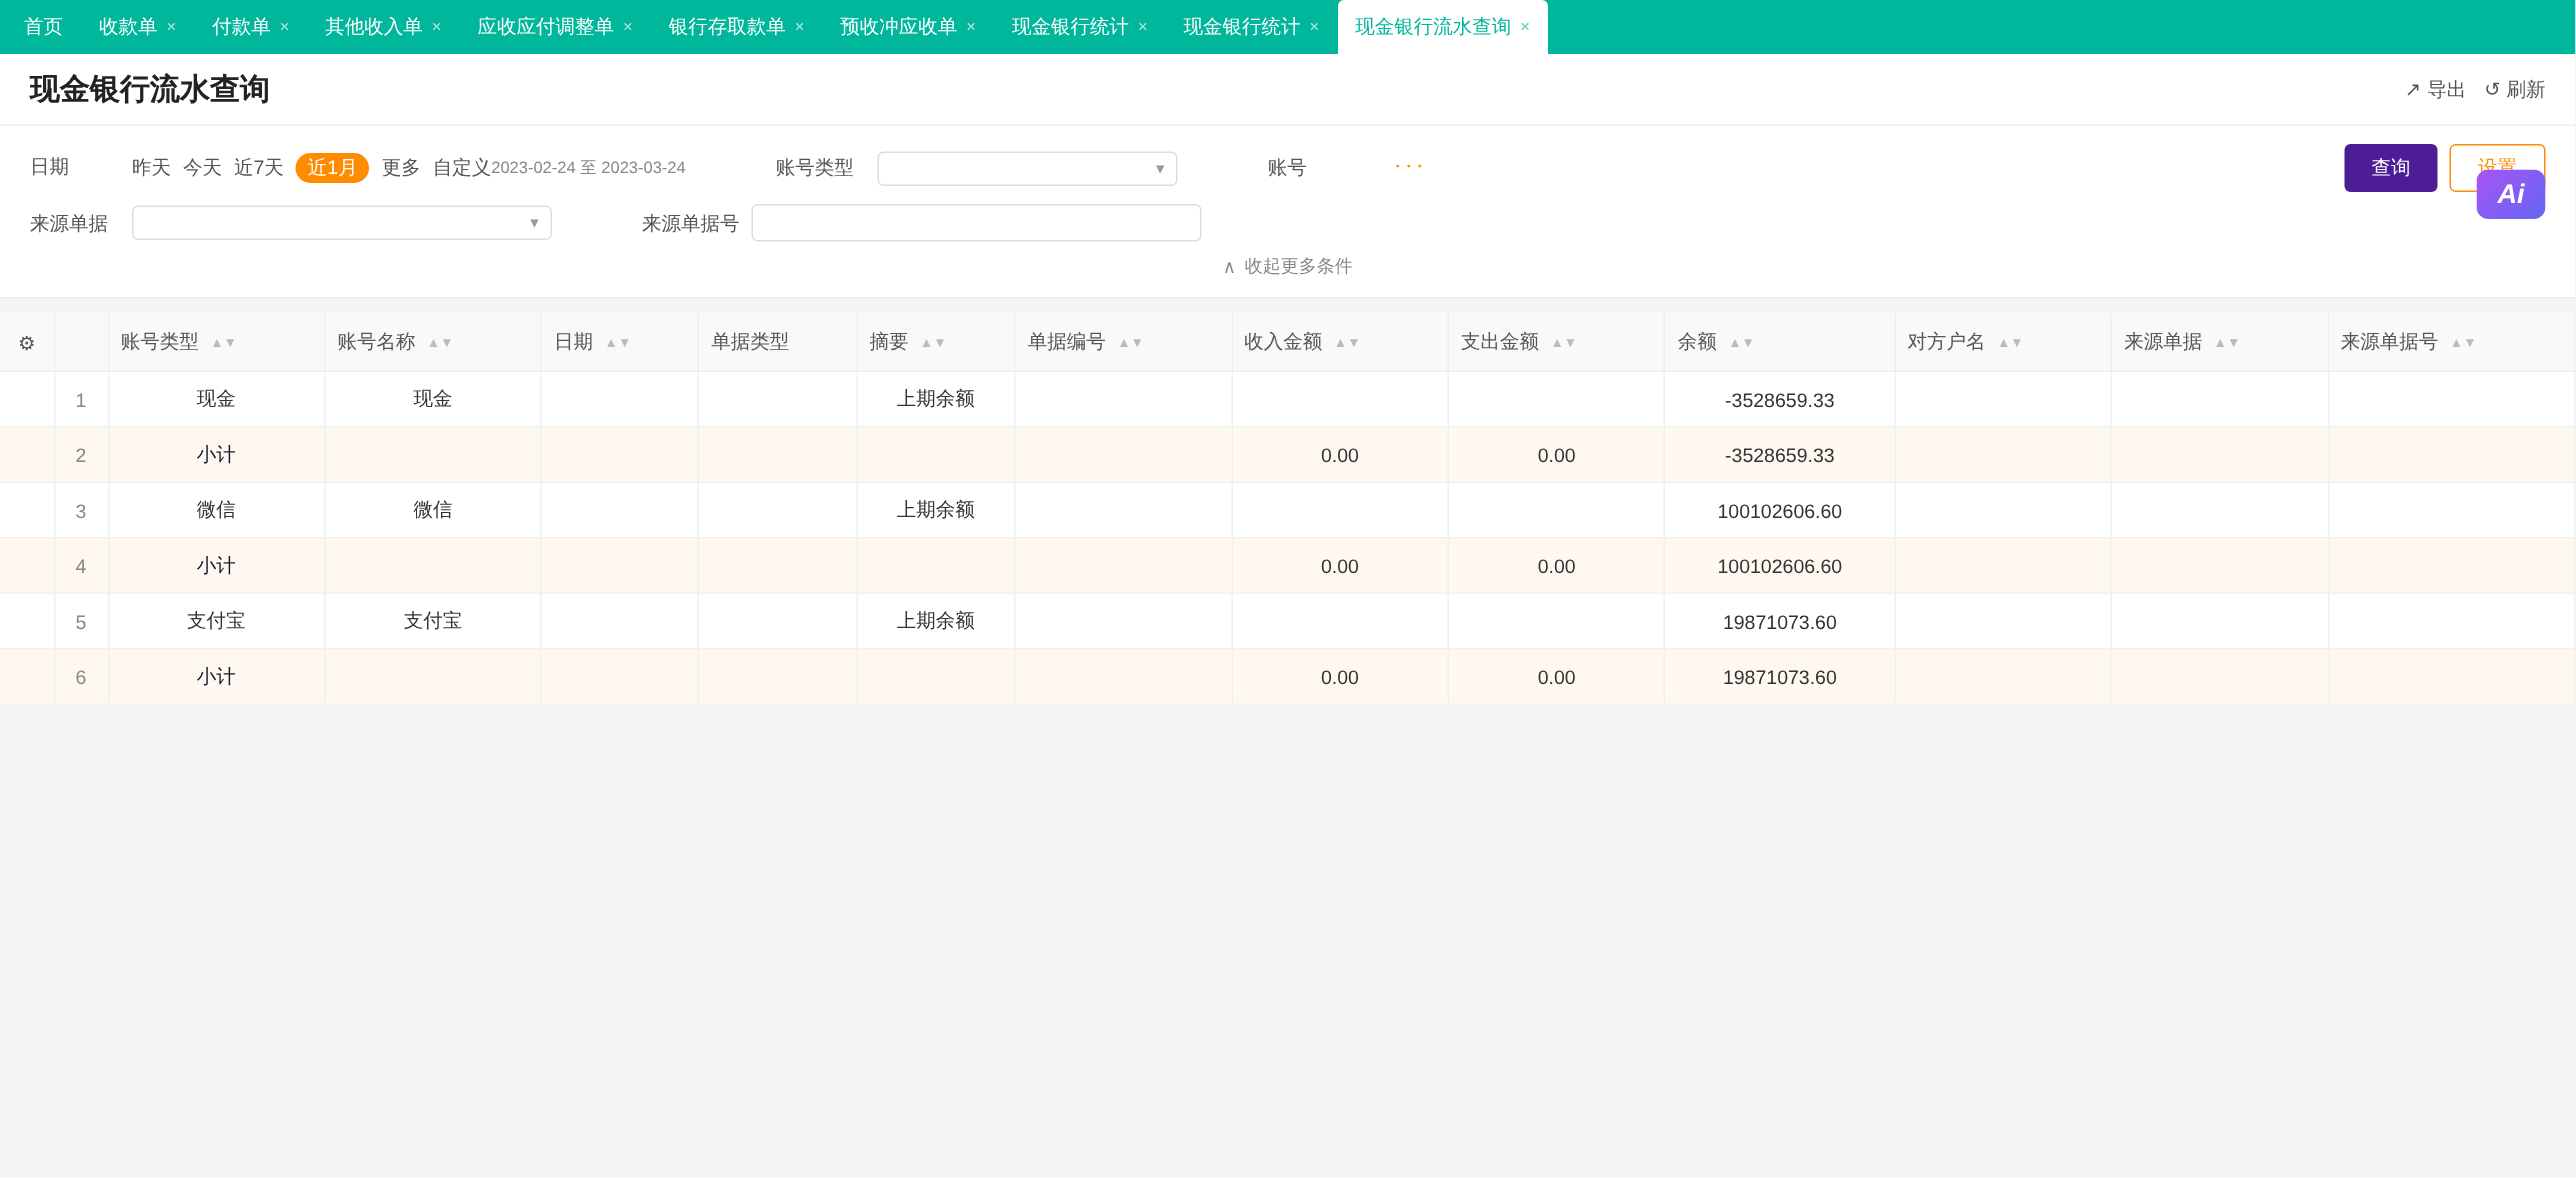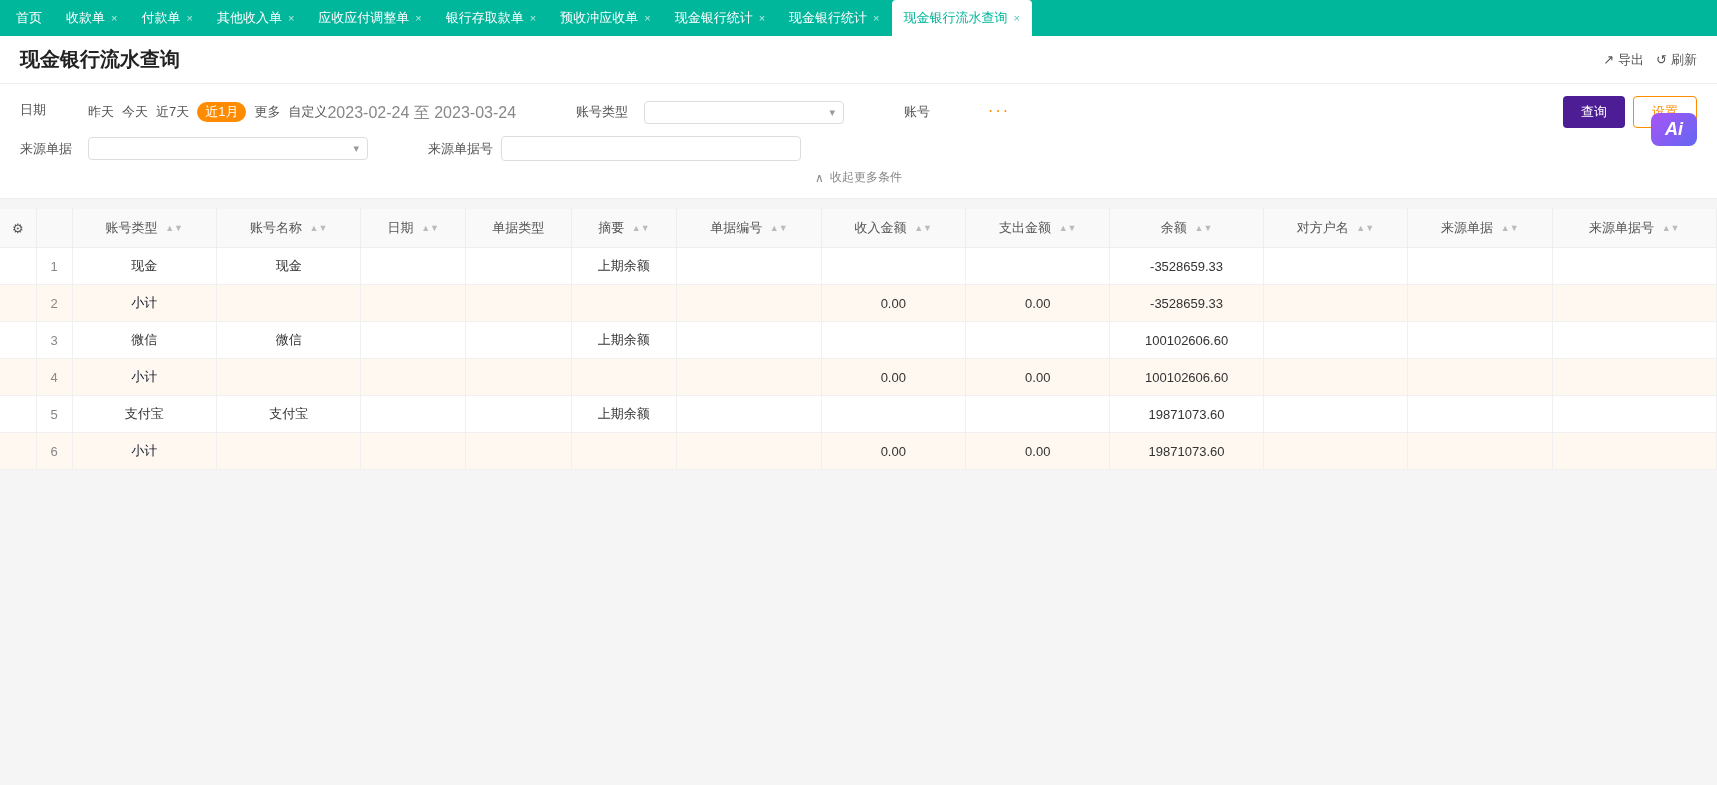--- a/index.html
+++ b/index.html
@@ -100,21 +100,21 @@
       cursor: pointer;
       font-size: 13px;
     }
     .date-option.active {
       background: #ff8c00;
       color: #fff;
       border-radius: 10px;
       padding: 1px 8px;
     }
     .date-range {
-      font-size: 16px;
+      font-size: 11px;
       color: #888;
       margin-top: 2px;
     }
     .filter-select {
       display: flex;
       align-items: center;
       border: 1px solid #ddd;
       border-radius: 4px;
       padding: 4px 8px;
       min-width: 160px;
@@ -183,21 +183,21 @@
       width: 100%;
       border-collapse: collapse;
       font-size: 13px;
     }
     thead tr {
       background: #f9f9f9;
       border-bottom: 1px solid #eee;
     }
     thead th {
       padding: 10px 8px;
-      text-align: center;
+      text-align: left;
       color: #555;
       font-weight: normal;
       border-right: 1px solid #eee;
       white-space: nowrap;
       position: relative;
     }
     thead th .sort-arrows {
       display: inline-flex;
       flex-direction: column;
       margin-left: 4px;

